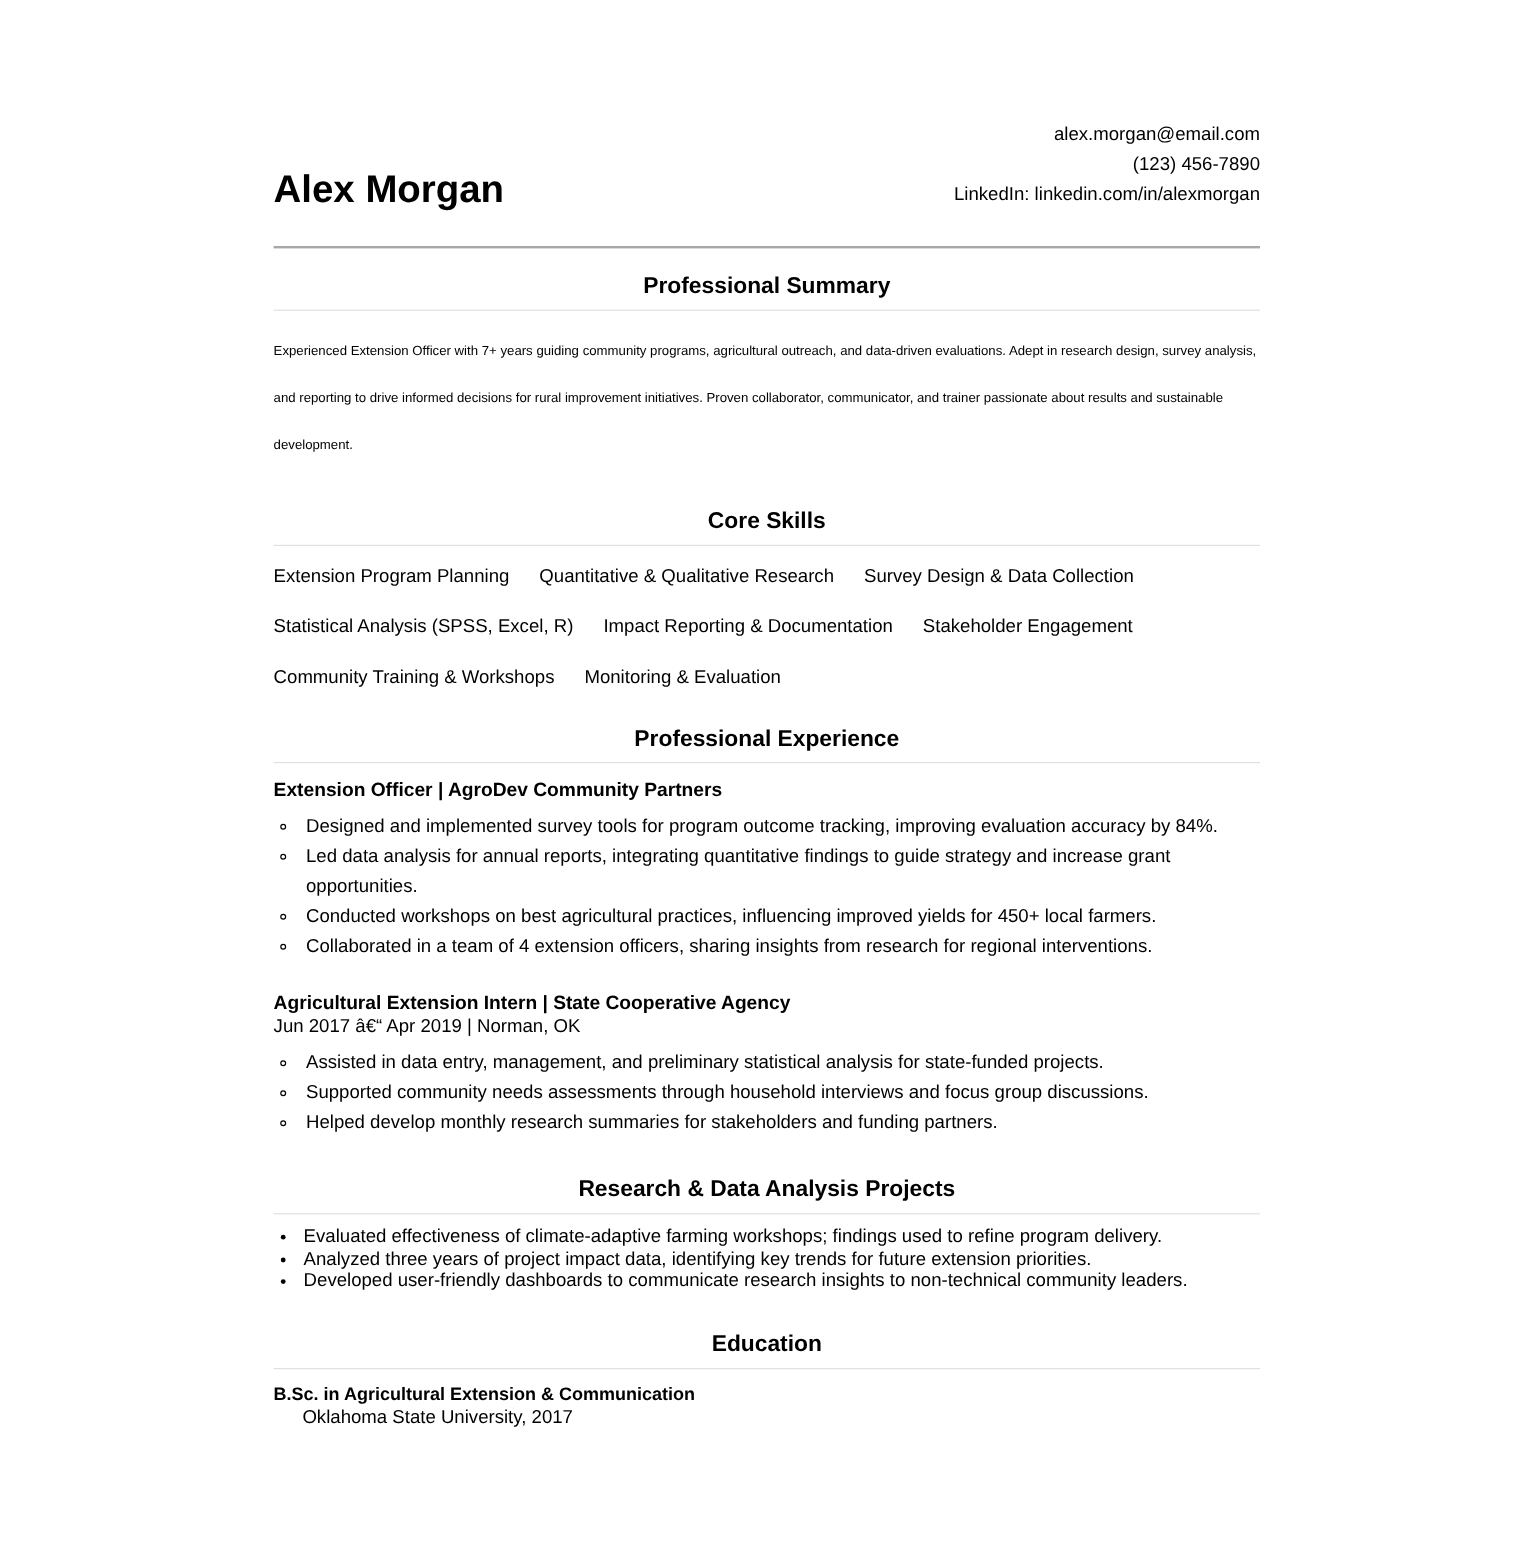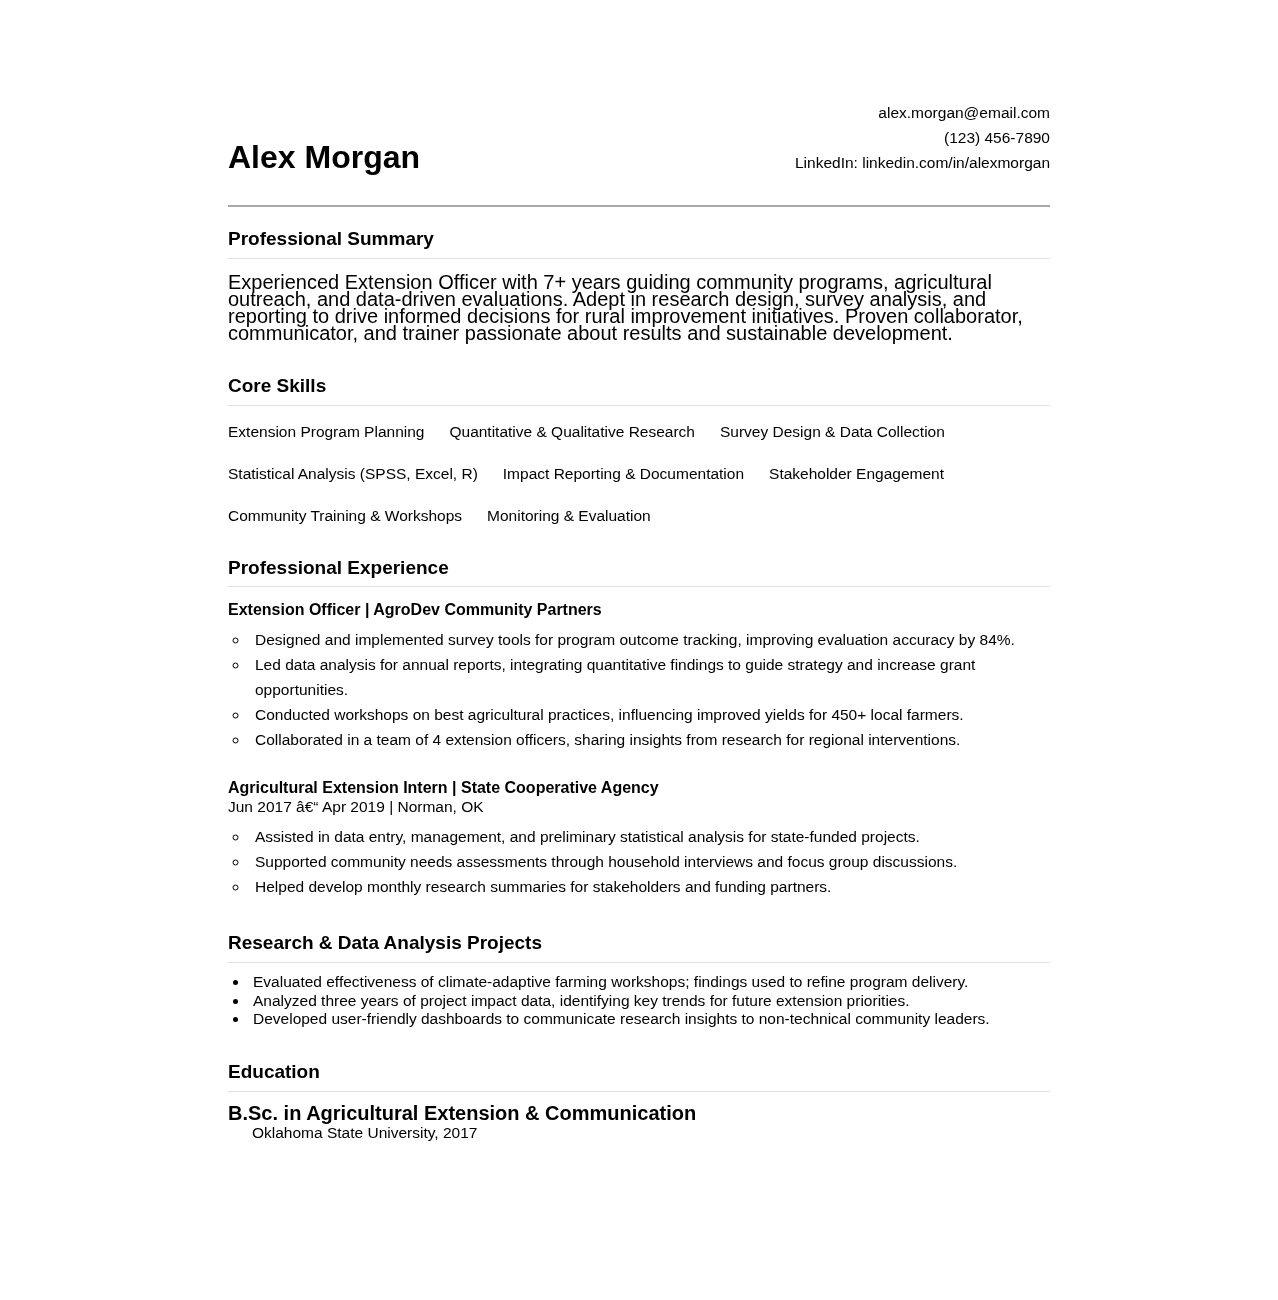--- a/index.html
+++ b/index.html
@@ -46,26 +46,27 @@
   
   section { margin-top: 33px; }
   section.first { margin-top: 21px; }
   h2 {
     font-size: 19px;
     font-weight: bold;
     margin: 0;
     padding-bottom: 7px;
     border-bottom: 1px solid #e0e0e0;
     line-height: 1.2;
+    text-align: center;
   }
 
   
   .summary-text {
-    font-size: 20px;
-    line-height: 17px;
+    font-size: 11px;
+    line-height: 39px;
     margin: 15px 0 0 0;
   }
 
   
   .skills-list {
     display: flex;
     flex-wrap: wrap;
     column-gap: 25px;
     row-gap: 25px;
     margin-top: 17px;
@@ -101,21 +102,21 @@
     margin: 10px 0 0 0;
     padding-left: 21px;
     font-size: 15.5px;
     line-height: 18.4px;
   }
   ul.project-bullets li { padding-left: 4px; }
 
   
   .edu-block { margin-top: 12px; }
   .edu-degree {
-    font-size: 20px;
+    font-size: 15px;
     font-weight: bold;
     margin: 0;
     line-height: 19px;
   }
   .edu-school {
     font-size: 15.5px;
     line-height: 19px;
     margin-left: 24px;
   }
 </style>

